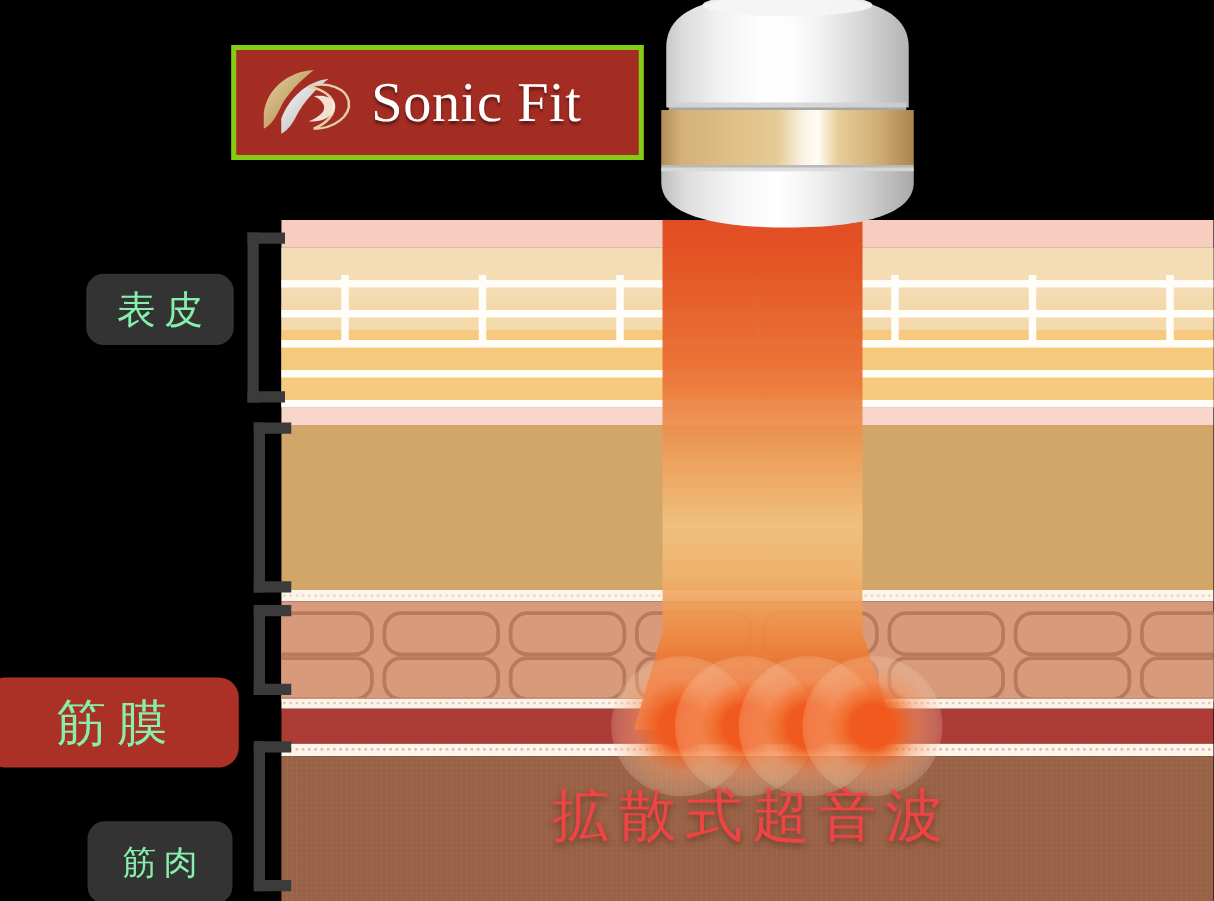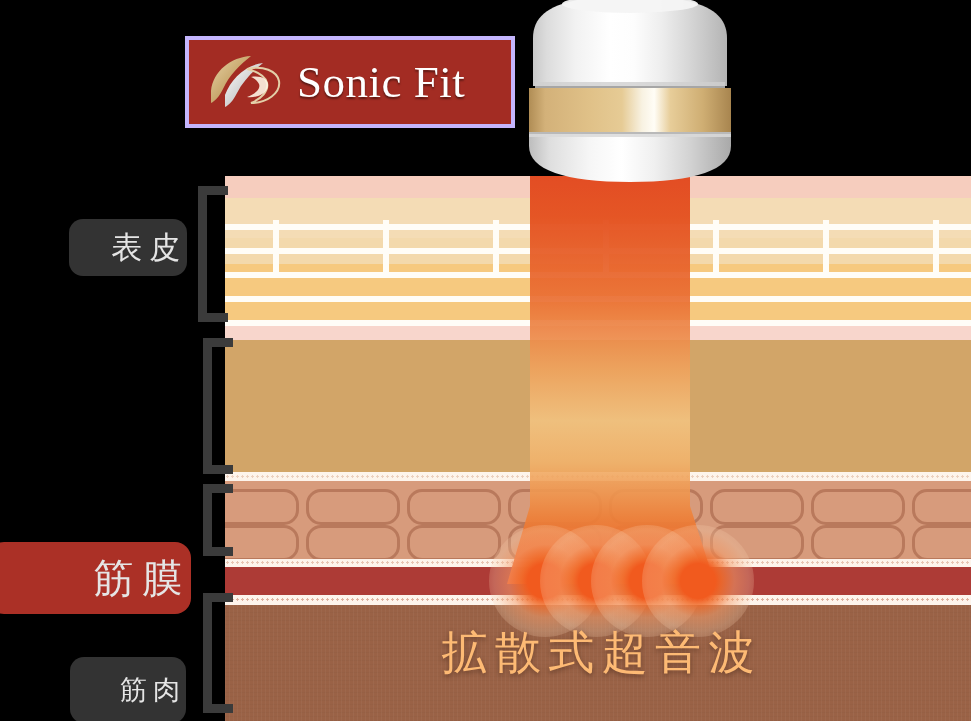--- a/index.html
+++ b/index.html
@@ -75,35 +75,35 @@
           rgba(245,160,110,.55) 46%,
           rgba(248,205,170,.30) 64%,
           rgba(250,225,200,.10) 80%,
           rgba(250,230,210,0) 100%);}
 
   
   #device{position:absolute;left:505px;top:-6px;width:250px;height:192px;}
 
   
   #logo{position:absolute;left:185px;top:36px;width:330px;height:92px;
-        background:#a32c23;border:4px solid #c4b5fd;box-sizing:border-box;
+        background:#a32c23;border:4px solid #84cc16;box-sizing:border-box;
         display:flex;align-items:center;}
   #logo .mark{width:86px;height:62px;margin-left:16px;flex:0 0 auto;}
   #logo .wordmark{font-family:"Liberation Serif","DejaVu Serif",serif;
         font-size:45px;color:#fff;letter-spacing:.5px;margin-left:6px;
         text-shadow:0 2px 2px rgba(0,0,0,.45);}
 
   
   .bracket{position:absolute;box-sizing:border-box;
            border:9px solid #3b3b3b;border-right:none;}
 
   
   .pill{position:absolute;box-sizing:border-box;display:flex;
-        align-items:center;justify-content:flex-end;
-        border-radius:14px;background:#333333;color:#e5e5e5;
+        align-items:center;justify-content:center;
+        border-radius:14px;background:#333333;color:#86efac;
         font-family:"DejaVu Sans","Liberation Sans",sans-serif;
         letter-spacing:.22em;text-indent:.22em;white-space:nowrap;}
   .pill.hl{background:#ab3026;border-radius:16px;}
 </style>
 </head>
 <body>
 
 <div id="stage">
 
   <div id="skin">
@@ -196,21 +196,21 @@
 
     <div id="glowGroup">
         <div class="glow" style="left: 264px; top: 349px;"></div>
         <div class="glow" style="left: 315px; top: 349px;"></div>
         <div class="glow" style="left: 366px; top: 349px;"></div>
         <div class="glow" style="left: 417px; top: 349px;"></div>
       </div>
 
     <div style="position:absolute;left:0;top:444px;width:746px;height:66px;
                 display:flex;align-items:center;justify-content:center;
-                color:#fdba74;font-size:46px;letter-spacing:.16em;text-indent:.16em;
+                color:#ef4444;font-size:46px;letter-spacing:.16em;text-indent:.16em;
                 font-family:'DejaVu Sans','Liberation Sans',sans-serif;
                 text-shadow:0 2px 5px rgba(70,40,25,.6);">拡散式超音波</div>
   </div>
 
   <svg id="device" viewBox="0 0 250 192">
     <defs>
       <linearGradient id="whiteTop" x1="0" y1="0" x2="1" y2="0">
         <stop offset="0.00" stop-color="#c9c9c9"></stop>
         <stop offset="0.07" stop-color="#dcdcdc"></stop>
         <stop offset="0.22" stop-color="#f2f2f2"></stop>

